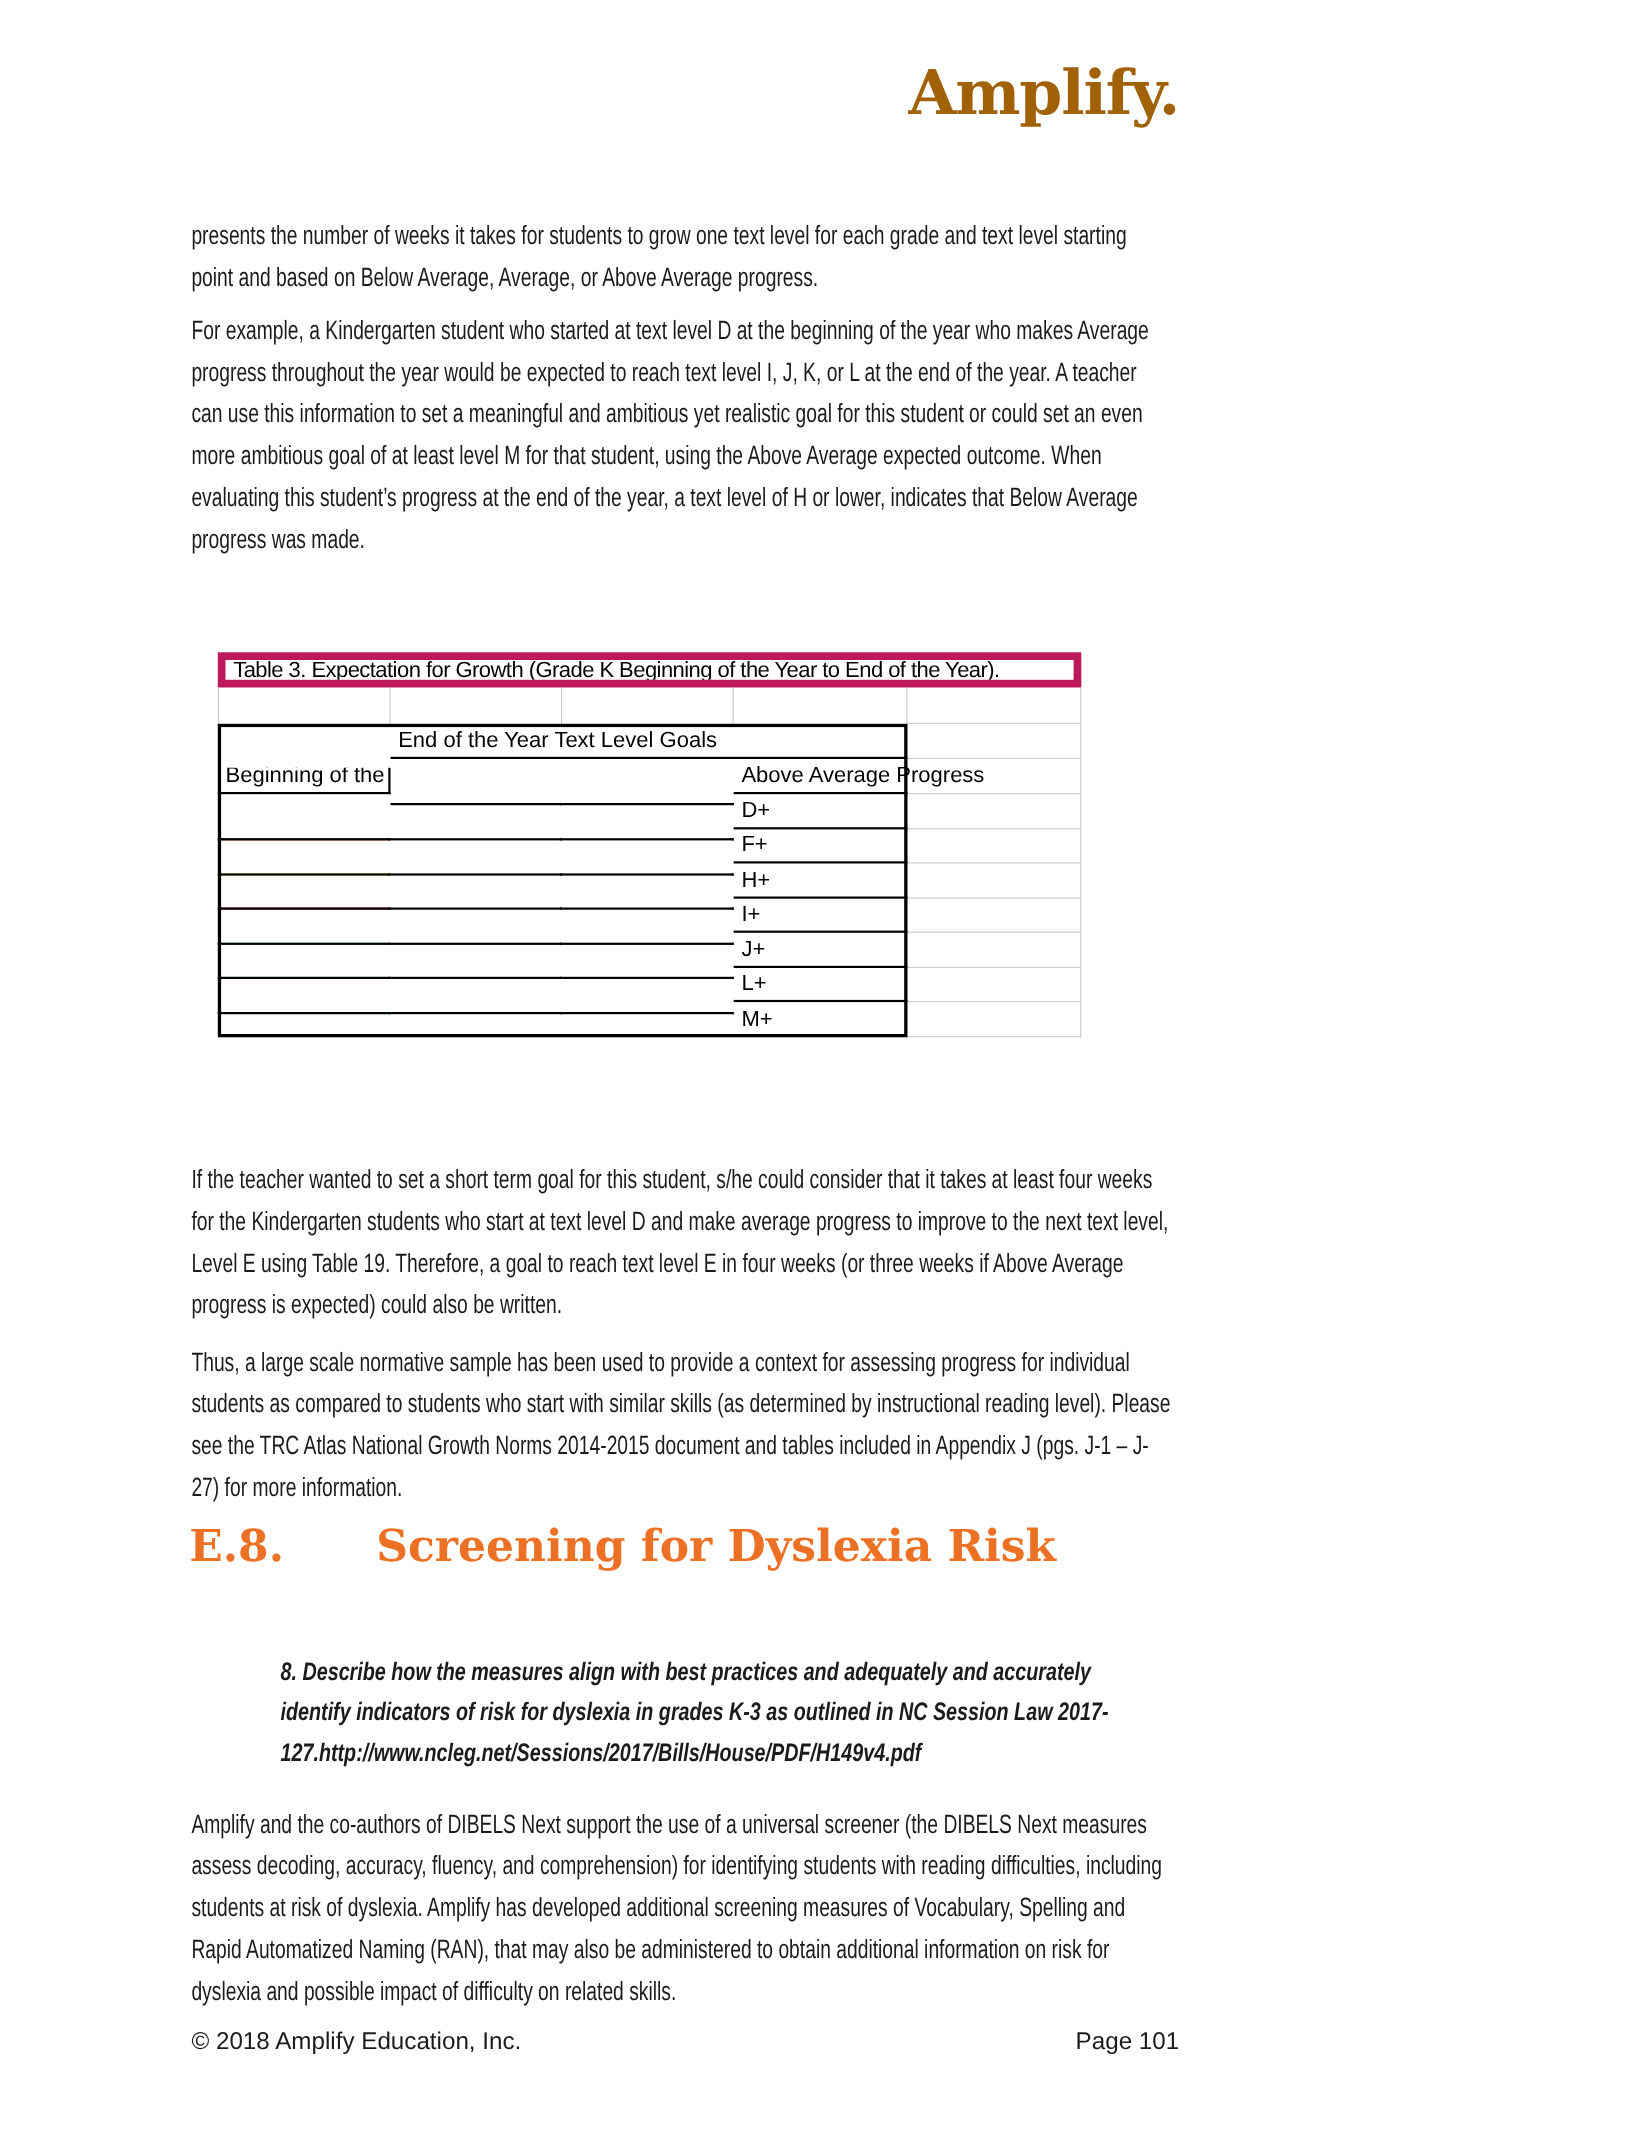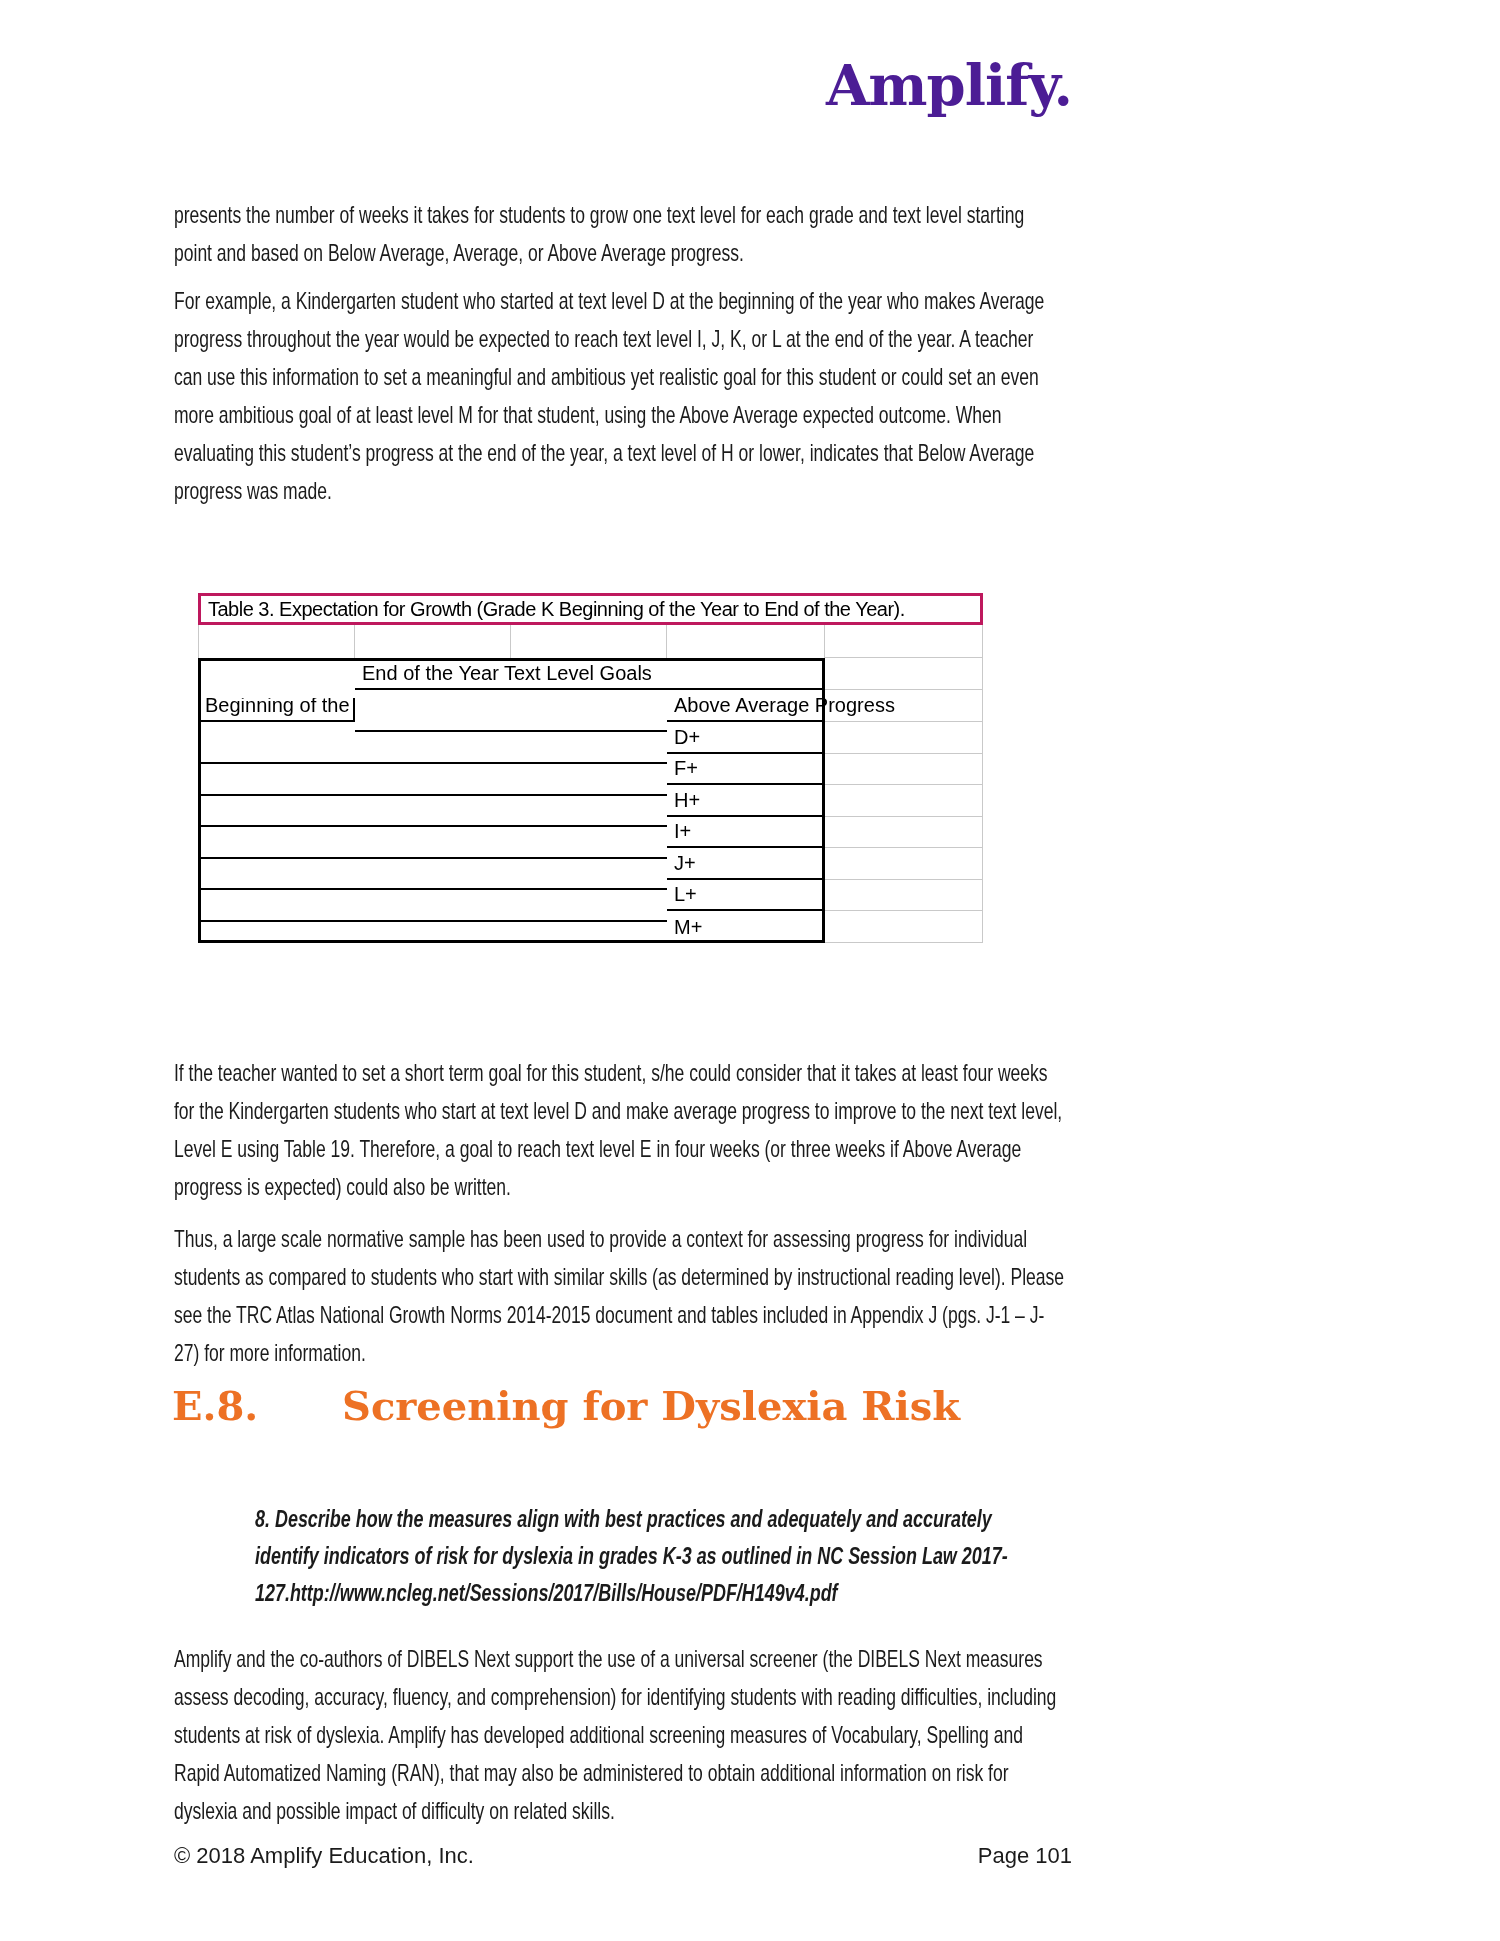--- a/index.html
+++ b/index.html
@@ -48,39 +48,39 @@
     position:absolute; left:198px; top:593px; width:785px; height:350px;
     display:grid;
     grid-template-columns:157px 156px 156px 158px 158px;
     grid-template-rows:32px 33px 32px 32px 32px 31px 32px 31px 32px 31px 32px;
     font-size:20px; color:#000; background:#fff;
   }
   .cell {
     box-sizing:border-box; display:flex; align-items:center;
     padding-left:7px; overflow:hidden; white-space:nowrap;
   }
-  .c-cap { border:3px solid #be185d; letter-spacing:-0.5px; }
+  .c-cap { border:7px solid #be185d; letter-spacing:-0.5px; }
   .lt    { border-right:1px solid #c9c9c9; border-bottom:1px solid #c9c9c9; }
   .lt-r  { border-right:1px solid #c9c9c9; }
   .lt-l  { border-left:1px solid #c9c9c9; }
   .bk-r  { border-right:2px solid #000;margin-top:40px; }
   .bk-b  { border-bottom:2px solid #000; }
   .head-a { align-items:flex-end; padding-bottom:3px; }
   .h-over { overflow:visible; position:relative; z-index:2; }
   .boldbox {
     position:absolute; left:0; top:65px; width:627px; height:285px;
     border:3px solid #000; box-sizing:border-box; pointer-events:none; z-index:3;
   }
 </style>
 </head>
 <body>
 
 <div class="page">
 
-  <div class="logo" style="color: #4c1d95;">Amplify.</div>
+  <div class="logo" style="color: #a16207;">Amplify.</div>
 
   <p class="para" id="p1">presents the number of weeks it takes for students to grow one text level for each grade and text level starting point and based on Below Average, Average, or Above Average progress.</p>
   <p class="para" id="p2">For example, a Kindergarten student who started at text level D at the beginning of the year who makes Average progress throughout the year would be expected to reach text level I, J, K, or L at the end of the year. A teacher can use this information to set a meaningful and ambitious yet realistic goal for this student or could set an even more ambitious goal of at least level M for that student, using the Above Average expected outcome. When evaluating this student’s progress at the end of the year, a text level of H or lower, indicates that Below Average progress was made.</p>
 
   <div class="sheet">
     <div class="cell c-cap" style="grid-area:1/1/2/6">Table 3. Expectation for Growth (Grade K Beginning of the Year to End of the Year).</div>
 
     <div class="cell lt-r lt-l" style="grid-area:2/1"></div>
     <div class="cell lt-r" style="grid-area:2/2"></div>
     <div class="cell lt-r" style="grid-area:2/3"></div>

